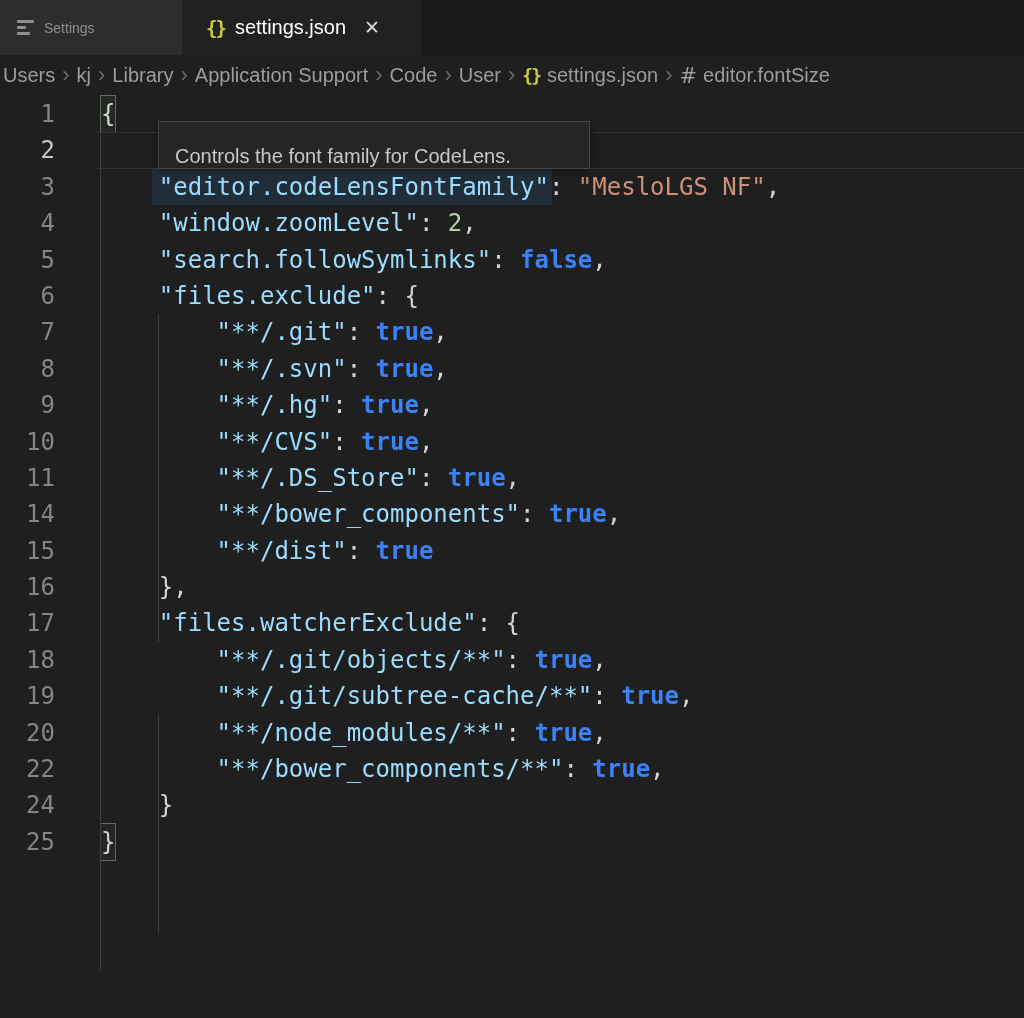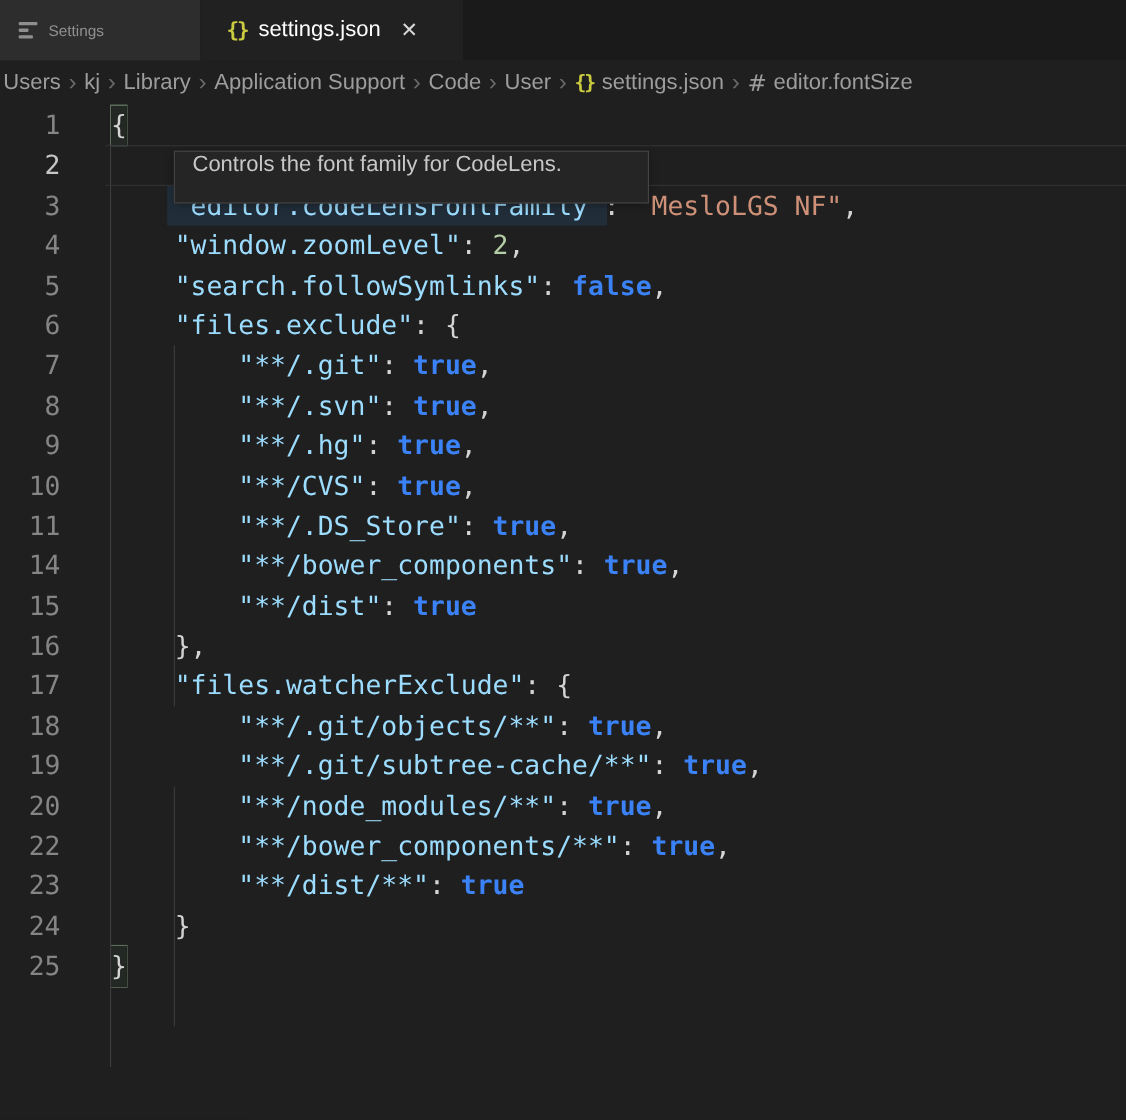--- a/index.html
+++ b/index.html
@@ -48,22 +48,22 @@
   .hl { background:#212e3a; display:inline-block; padding:0 3px 0 7px; margin:0 -3px 0 -7px; }
   .bracket { display:inline-block; box-shadow:0 0 0 1px #5c6e5a; background:rgba(70,110,70,0.12); }
 
   
   .overlay { position:absolute; pointer-events:none; }
   .indent-guide { width:1px; background:#3d3d3d; }
   .cur-border { height:1px; background:#333333; left:96px; right:0; }
 
   
   .hover-tooltip { position:absolute; left:158px; top:25px; width:432px; height:48px;
-                   background:#252526; border:1px solid #454545; display:flex; align-items:flex-start;
-                   padding:0 16px; box-shadow:0 2px 8px rgba(0,0,0,0.36); z-index:5;margin-top:16px; }
+                   background:#252526; border:1px solid #454545; display:flex; align-items:flex-end;
+                   padding:0 16px; box-shadow:0 2px 8px rgba(0,0,0,0.36); z-index:5; }
   .hover-tooltip span { color:#c8c8c8; font-size:20px; font-family:"Liberation Sans", sans-serif; }
 </style>
 </head>
 <body>
 
 <div class="tabbar">
   <div class="tab tab-inactive">
     <span class="tune-icon">
         <i></i>
         <i></i>
@@ -118,20 +118,19 @@
       <div class="code-line"><div class="line-num">10</div><div class="line-code"><span class="tok-punc">        </span><span class="tok-key">"**/CVS"</span><span class="tok-punc">: </span><span class="tok-bool">true</span><span class="tok-punc">,</span></div></div>
       <div class="code-line"><div class="line-num">11</div><div class="line-code"><span class="tok-punc">        </span><span class="tok-key">"**/.DS_Store"</span><span class="tok-punc">: </span><span class="tok-bool">true</span><span class="tok-punc">,</span></div></div>
       <div class="code-line"><div class="line-num">14</div><div class="line-code"><span class="tok-punc">        </span><span class="tok-key">"**/bower_components"</span><span class="tok-punc">: </span><span class="tok-bool">true</span><span class="tok-punc">,</span></div></div>
       <div class="code-line"><div class="line-num">15</div><div class="line-code"><span class="tok-punc">        </span><span class="tok-key">"**/dist"</span><span class="tok-punc">: </span><span class="tok-bool">true</span></div></div>
       <div class="code-line"><div class="line-num">16</div><div class="line-code"><span class="tok-punc">    },</span></div></div>
       <div class="code-line"><div class="line-num">17</div><div class="line-code"><span class="tok-punc">    </span><span class="tok-key">"files.watcherExclude"</span><span class="tok-punc">: {</span></div></div>
       <div class="code-line"><div class="line-num">18</div><div class="line-code"><span class="tok-punc">        </span><span class="tok-key">"**/.git/objects/**"</span><span class="tok-punc">: </span><span class="tok-bool">true</span><span class="tok-punc">,</span></div></div>
       <div class="code-line"><div class="line-num">19</div><div class="line-code"><span class="tok-punc">        </span><span class="tok-key">"**/.git/subtree-cache/**"</span><span class="tok-punc">: </span><span class="tok-bool">true</span><span class="tok-punc">,</span></div></div>
       <div class="code-line"><div class="line-num">20</div><div class="line-code"><span class="tok-punc">        </span><span class="tok-key">"**/node_modules/**"</span><span class="tok-punc">: </span><span class="tok-bool">true</span><span class="tok-punc">,</span></div></div>
       <div class="code-line"><div class="line-num">22</div><div class="line-code"><span class="tok-punc">        </span><span class="tok-key">"**/bower_components/**"</span><span class="tok-punc">: </span><span class="tok-bool">true</span><span class="tok-punc">,</span></div></div>
-      <div class="code-line"><div class="line-num">23</div><div class="line-code"><span class="tok-punc">        </span><span class="tok-key">"**/dist/**"</span><span class="tok-punc">: </span><span class="tok-bool">true</span></div></div>
       <div class="code-line"><div class="line-num">24</div><div class="line-code"><span class="tok-punc">    }</span></div></div>
       <div class="code-line"><div class="line-num">25</div><div class="line-code"><span class="tok-punc bracket">}</span></div></div>
     </div>
   <div class="hover-tooltip">
     <span>Controls the font family for CodeLens.</span>
   </div>
 </div>
 
 </body></html>

